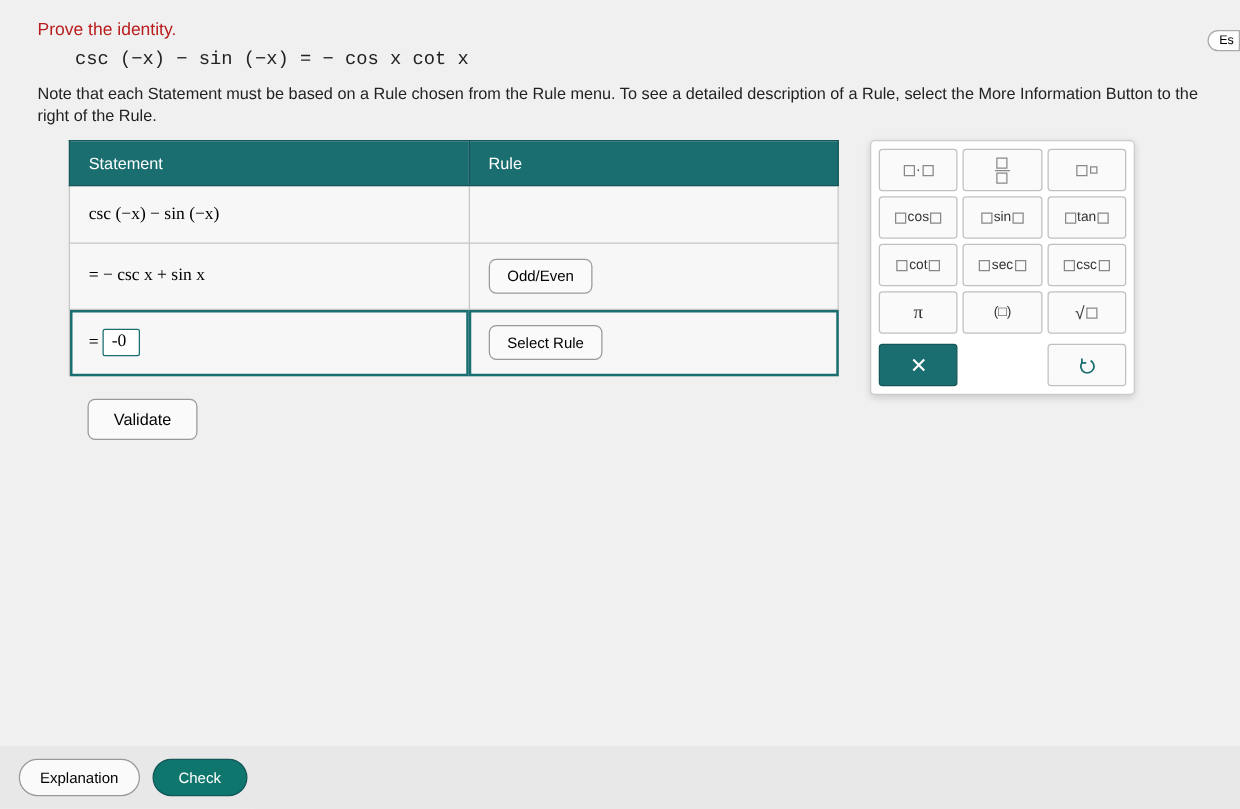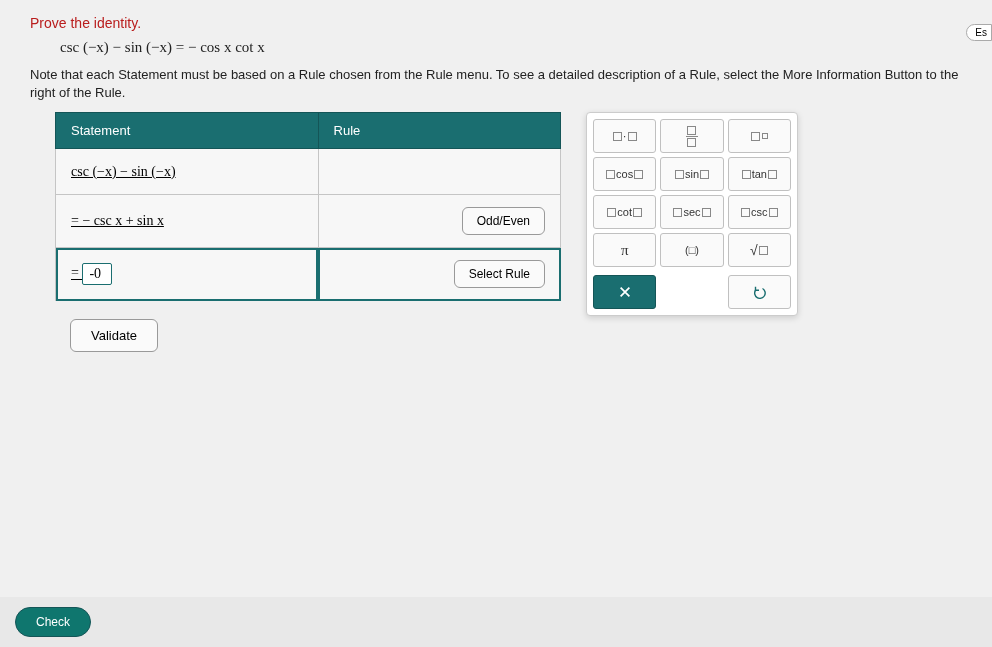--- a/index.html
+++ b/index.html
@@ -16,39 +16,39 @@
     background: #f0f0f0;
     min-height: calc(100% - 50px);
     position: relative;
   }
   .title {
     font-size: 14px;
     color: #b91c1c;
     margin-bottom: 8px;
   }
   .equation {
-    font-family: Liberation Serif, serif;
+    font-family: Liberation Mono, monospace;
     font-size: 15px;
     margin-left: 30px;
     margin-bottom: 10px;
     color: #222;
   }
   .note {
     font-size: 13px;
     color: #222;
     line-height: 1.4;
     margin-bottom: 10px;
   }
   .work-area {
     display: flex;
     gap: 25px;
     margin-left: 25px;
   }
   .proof-table {
-    width: 506px;
+    width: 616px;
     border-collapse: collapse;
   }
   .proof-table th {
     background: #1a6e70;
     color: #fff;
     font-weight: normal;
     font-size: 13px;
     padding: 10px 15px;
     text-align: left;
     border: 1px solid #145557;
@@ -56,21 +56,20 @@
   .th-statement { width: 52%; }
   .th-rule { width: 48%; text-align: center;}
   .proof-table td {
     border: 1px solid #c5c5c5;
     padding: 12px 15px;
     font-family: "Times New Roman", serif;
     font-size: 14px;
     background: #f7f7f7;
     vertical-align: middle;
     height: 46px;
-    text-decoration: underline;
   }
   .proof-table tr.active td {
     outline: 2px solid #1a6e70;
     outline-offset: -2px;
   }
   .rule-btn {
     display: inline-block;
     border: 1px solid #999;
     border-radius: 6px;
     padding: 6px 14px;
@@ -159,21 +158,21 @@
   }
   .es-pill {
     position:absolute;
     top:24px; right:0;
     border:1px solid #aaa;
     border-radius:12px 0 0 12px;
     padding:2px 4px 2px 8px;
     font-size:10px;
     background:#fff;
   }
-  .rule-cell { text-align:right; }
+  .rule-cell { text-align:left; }
 </style>
 </head>
 <body>
 
 <div class="content">
   <div class="title">Prove the identity.</div>
   <div class="equation">csc (−x) − sin (−x) = − cos x cot x</div>
   <div class="note">Note that each Statement must be based on a Rule chosen from the Rule menu. To see a detailed description of a Rule, select the More Information Button to the right of the Rule.</div>
 
   <div class="work-area">
@@ -279,16 +278,17 @@
         <svg viewBox="0 0 16 16">
             <path d="M12 4 A6 6 0 1 1 4 6" stroke="#1a6e70" stroke-width="1.6" fill="none"></path>
             <path d="M4 2 L4 6 L8 6" stroke="#1a6e70" stroke-width="1.6" fill="none"></path>
           </svg>
       </div>
     </div>
   </div>
 </div>
 
 <div class="bottom-bar">
+  <button class="btn-explain">Explanation</button>
   <button class="btn-check">Check</button>
 </div>
 
 <div class="es-pill">Es</div>
 
 </body></html>

